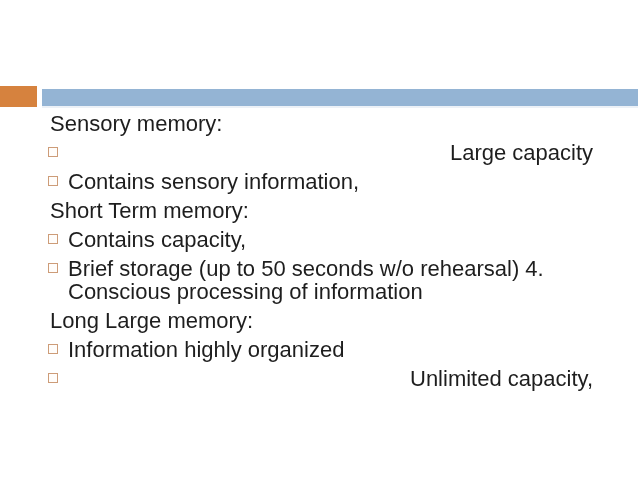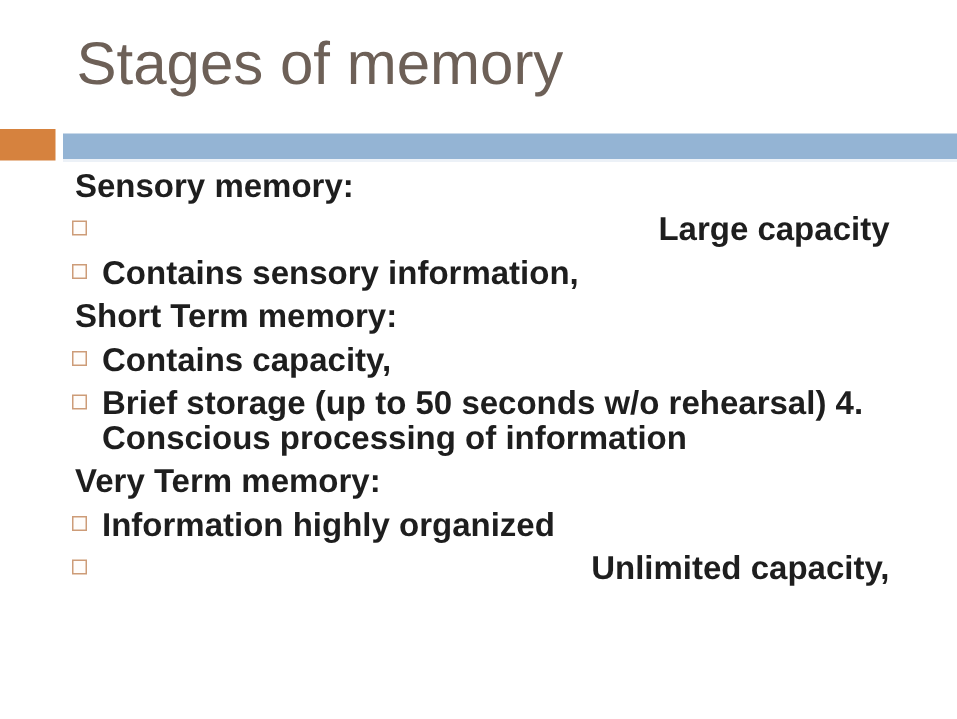--- a/index.html
+++ b/index.html
@@ -73,32 +73,30 @@
     flex: 0 0 auto;
     width: 8px;
     height: 8px;
     border: 1.5px solid var(--bullet-outline, #cd9c78);
     background: #fffdfb;
     margin: 6px 10px 0 0;
   }
   .txt {
     flex: 1 1 auto;
     min-width: 0;
-    font-weight: bold;
   }
   .txt.extra-indent {
     padding-left: 7px;
     text-align: right;
   }
 </style>
 </head>
 <body>
 
 <div class="slide">
-  <h1 class="title">Stages of memory</h1>
 
   <div class="divider">
     <span class="divider-orange"></span>
     <span class="divider-blue"></span>
   </div>
 
   <div class="content" id="content">
       <div class="line header"><span class="txt">Sensory memory:</span></div>
       <div class="line bullet">
         <span class="bullet-sq"></span>
@@ -110,21 +108,21 @@
       </div>
       <div class="line header"><span class="txt">Short Term memory:</span></div>
       <div class="line bullet">
         <span class="bullet-sq"></span>
         <span class="txt">Contains capacity,</span>
       </div>
       <div class="line bullet">
         <span class="bullet-sq"></span>
         <span class="txt">Brief storage (up to 50 seconds w/o rehearsal) 4. Conscious processing of information</span>
       </div>
-      <div class="line header"><span class="txt">Very Term memory:</span></div>
+      <div class="line header"><span class="txt">Long Large memory:</span></div>
       <div class="line bullet">
         <span class="bullet-sq"></span>
         <span class="txt">Information highly organized</span>
       </div>
       <div class="line bullet">
         <span class="bullet-sq"></span>
         <span class="txt extra-indent">Unlimited capacity,</span>
       </div>
     </div>
 </div>

